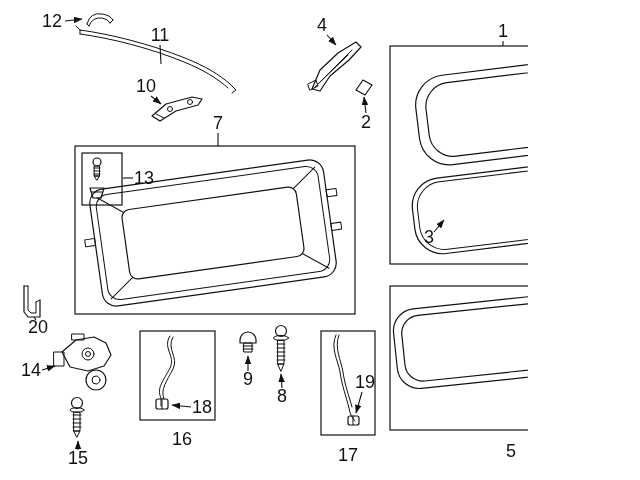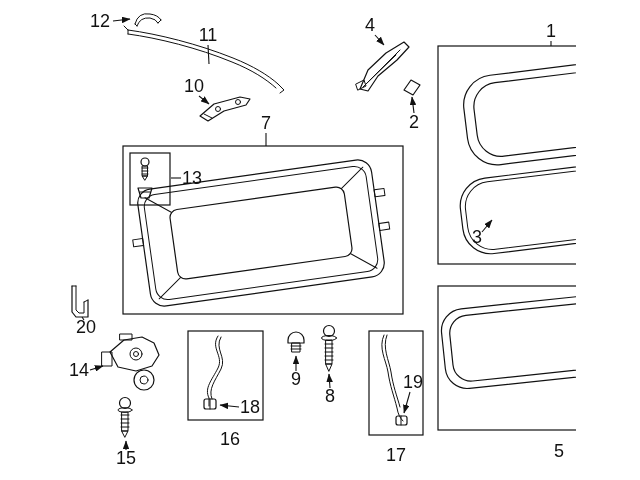--- a/index.html
+++ b/index.html
@@ -2,21 +2,20 @@
 <html><head>
 <meta charset="utf-8">
 <style>
   html, body { margin: 0; padding: 0; background: #ffffff; }
   .stage {
     position: relative;
     width: 528px;
     height: 480px;
     background: #ffffff;
     overflow: hidden;
-    margin-left: 48px;
   }
   svg { display: block; }
   .box   { fill: none; stroke: #111; stroke-width: 1.2; }
   .ln    { fill: none; stroke: #111; stroke-width: 1.2; stroke-linecap: round; stroke-linejoin: round; }
   .thin  { fill: none; stroke: #111; stroke-width: 1; stroke-linecap: round; stroke-linejoin: round; }
   .leader{ fill: none; stroke: #111; stroke-width: 1.1; }
   .lbl   { font-family: "Liberation Sans", sans-serif; font-size: 18px; fill: #111; }
 </style>
 </head>
 <body>

